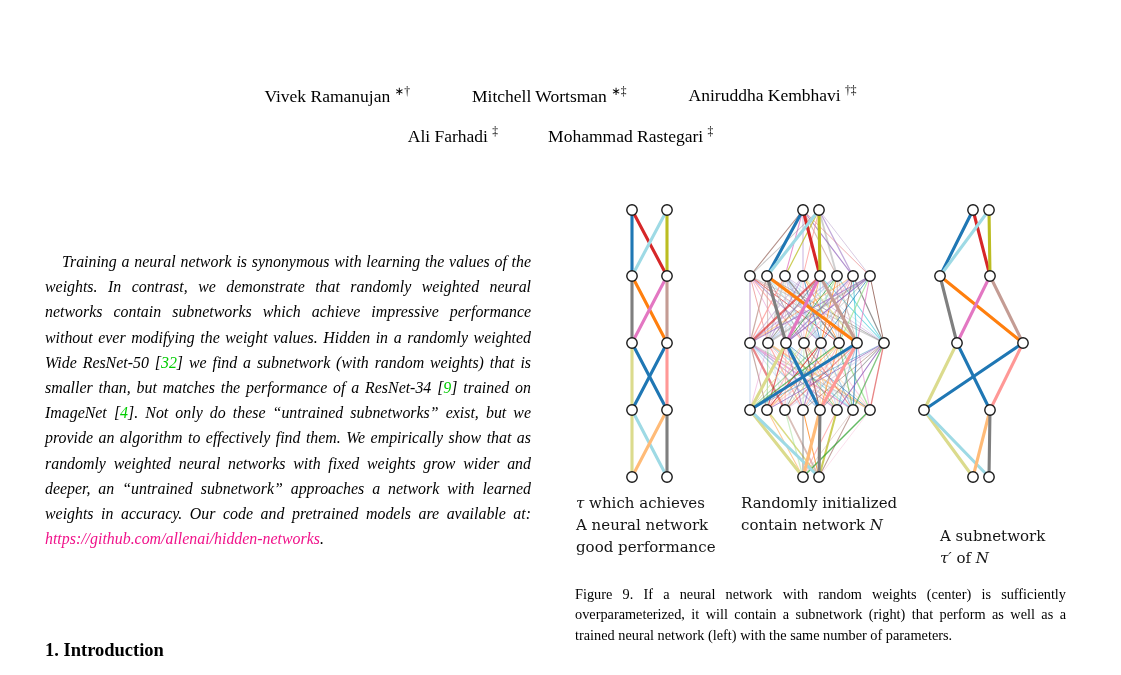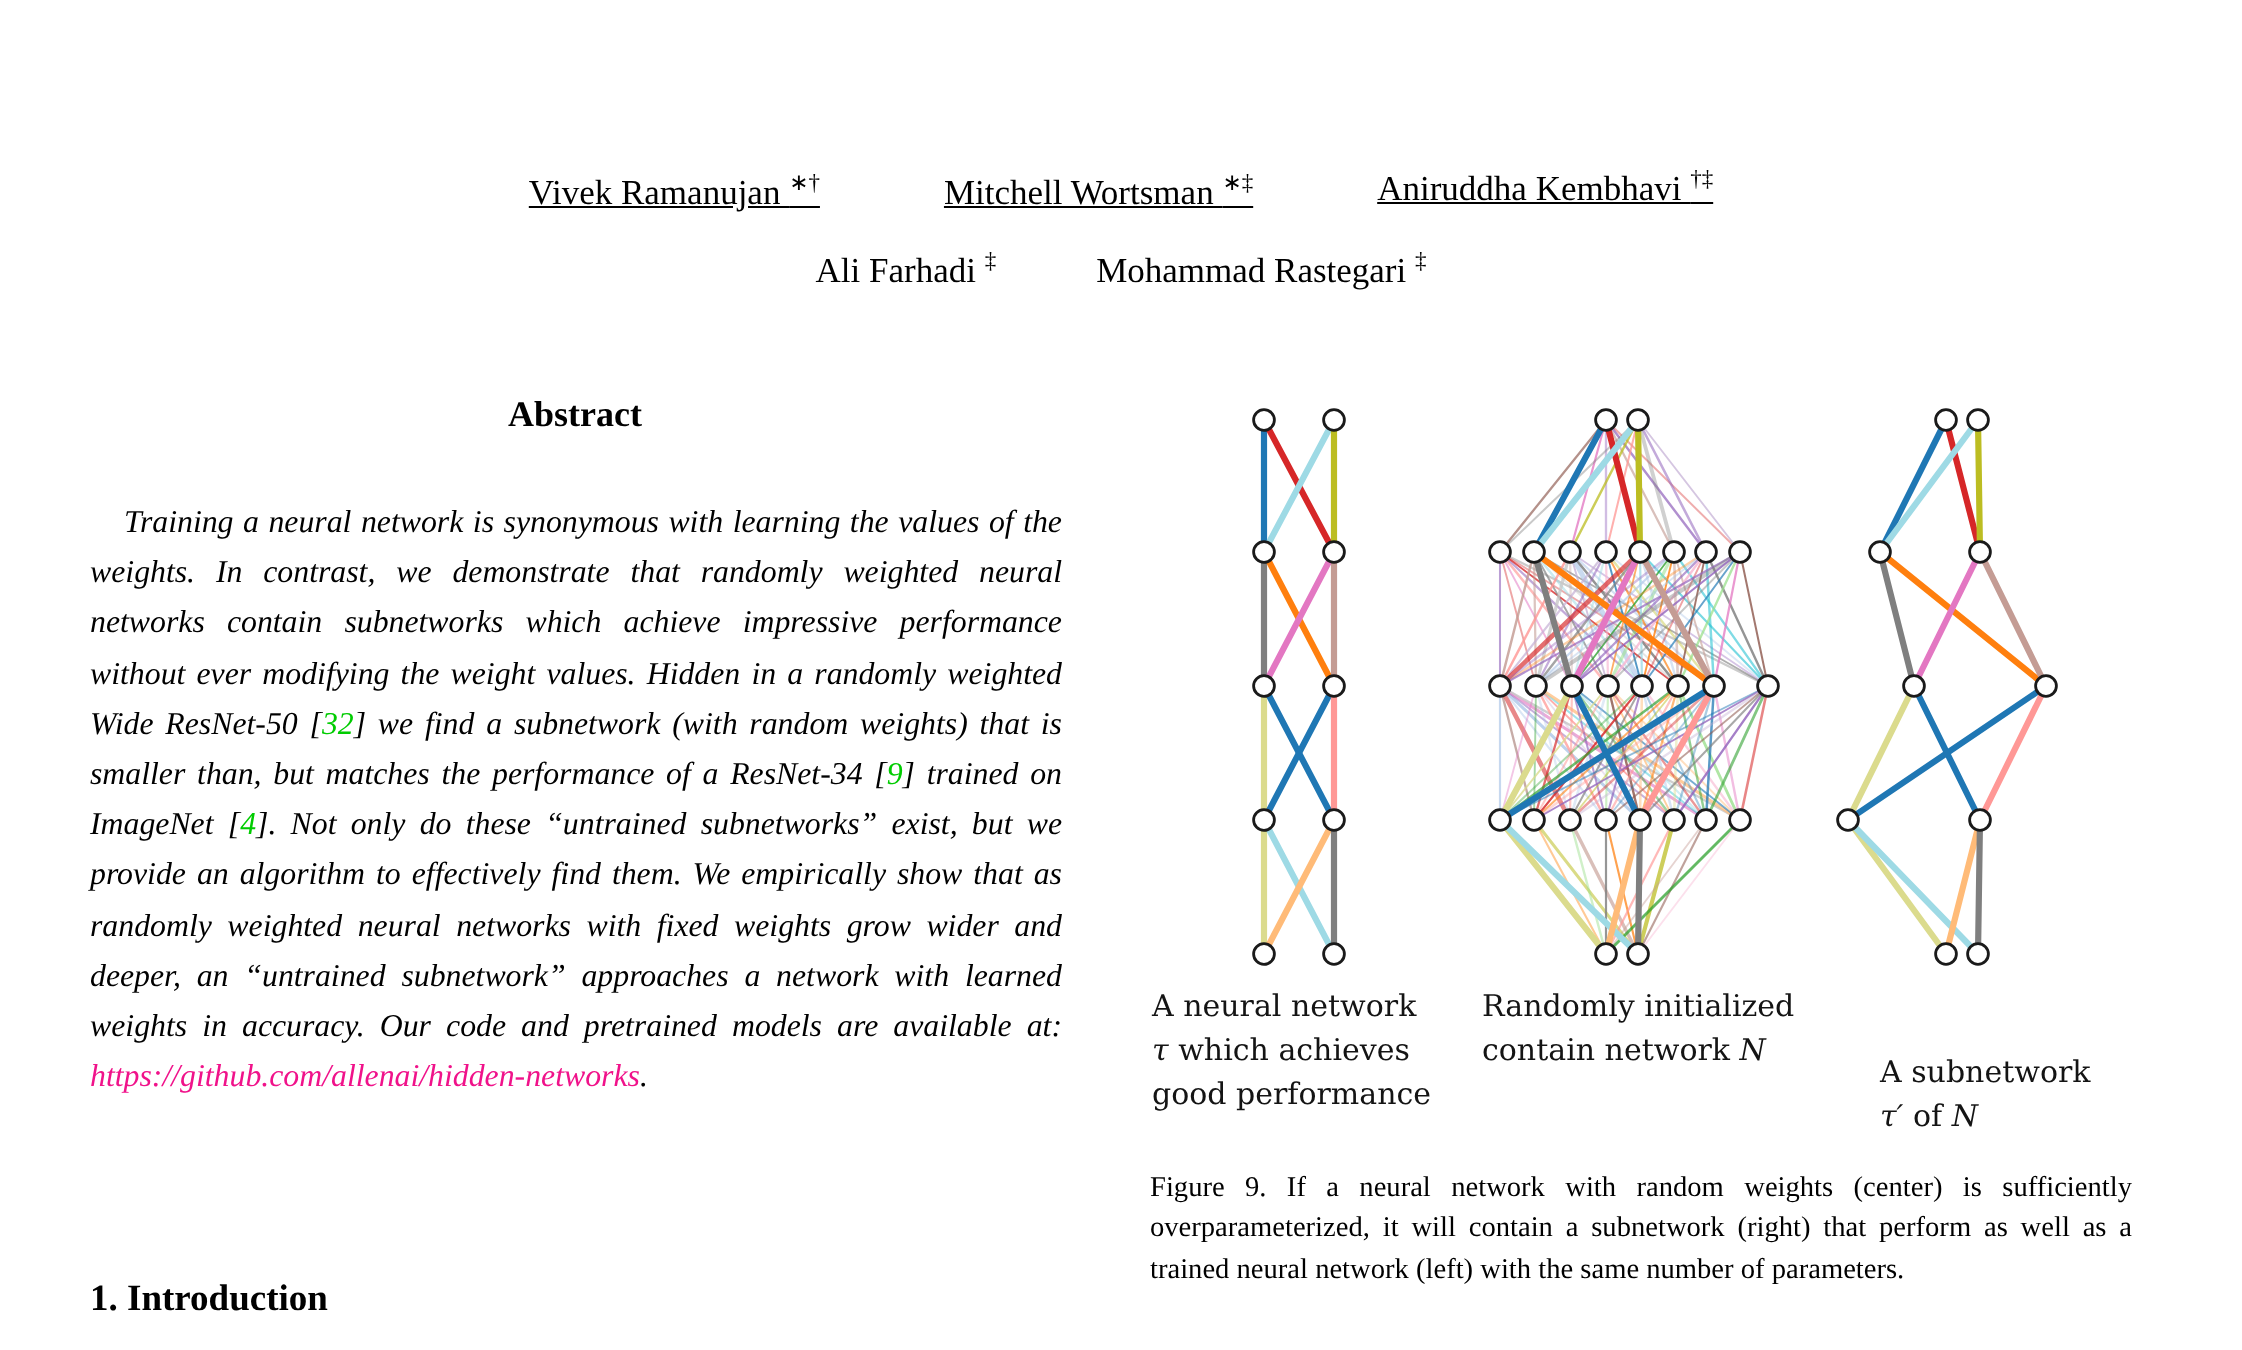--- a/index.html
+++ b/index.html
@@ -2,21 +2,21 @@
 <html><head>
 <meta charset="utf-8">
 <style>
   html,body{margin:0;padding:0;background:#fff;}
   .page{position:relative;width:1121px;height:675px;background:#ffffff;overflow:hidden;
         font-family:"Liberation Serif",serif;color:#000;}
   .title{position:absolute;top:13px;left:0;width:100%;text-align:center;
          font-size:26px;font-weight:bold;margin:0;letter-spacing:0.2px;}
   .authors{position:absolute;left:0;width:100%;display:flex;justify-content:center;
            font-size:17.5px;}
-  .authors.r1{top:84px;gap:62px;text-decoration:underline;}
+  .authors.r1{top:84px;gap:62px;}
   .authors.r2{top:125px;gap:50px;}
   .authors sup{font-size:11.5px;}
   .abs-head{position:absolute;left:45px;top:197px;width:485px;text-align:center;
             font-size:18px;font-weight:bold;margin:0;}
   .abstract{position:absolute;left:45px;top:249px;width:486px;margin:0;
             font-style:italic;font-size:15.9px;line-height:25.2px;text-align:justify;
             text-indent:17px;}
   .cite{font-style:italic;}
   .link{text-decoration:none;}
   .intro-head{position:absolute;left:45px;top:640px;font-size:18.5px;font-weight:bold;margin:0;}
@@ -34,21 +34,20 @@
   <div class="authors r1">
       <span>Vivek Ramanujan <sup>∗†</sup></span>
       <span>Mitchell Wortsman <sup>∗‡</sup></span>
       <span>Aniruddha Kembhavi <sup>†‡</sup></span>
     </div>
   <div class="authors r2">
       <span>Ali Farhadi <sup>‡</sup></span>
       <span>Mohammad Rastegari <sup>‡</sup></span>
     </div>
 
-  <h2 class="abs-head">Abstract</h2>
   <p class="abstract"><span>Training a neural network is synonymous with learning the values of the weights.  In contrast, we demonstrate that randomly weighted neural networks contain subnetworks which achieve impressive performance without ever modifying the weight values.  Hidden in a randomly weighted Wide ResNet-50 [</span><span class="cite" style="color: rgb(0, 204, 0);">32</span><span>] we find a subnetwork (with random weights) that is smaller than, but matches the performance of a ResNet-34 [</span><span class="cite" style="color: rgb(0, 204, 0);">9</span><span>] trained on ImageNet [</span><span class="cite" style="color: rgb(0, 204, 0);">4</span><span>]. Not only do these “untrained subnetworks” exist, but we provide an algorithm to effectively find them.  We empirically show that as randomly weighted neural networks with fixed weights grow wider and deeper, an “untrained subnetwork” approaches a network with learned weights in accuracy.  Our code and pretrained models are available at: </span><a class="link" href="#" style="color: rgb(240, 18, 138);">https://github.com/allenai/hidden-networks</a><span>.</span></p>
   <h2 class="intro-head">1. Introduction</h2>
 
   <svg class="fig-svg" width="495" height="292" viewBox="575 198 495 292">
       <g>
         <line x1="803" y1="210" x2="750" y2="276" stroke="#8c564b" stroke-width="1.14" stroke-linecap="round" stroke-opacity="0.65"></line>
         <line x1="803" y1="210" x2="767" y2="276" stroke="#dbdb8d" stroke-width="0.93" stroke-linecap="round" stroke-opacity="0.62"></line>
         <line x1="803" y1="210" x2="785" y2="276" stroke="#e377c2" stroke-width="1.09" stroke-linecap="round" stroke-opacity="0.77"></line>
         <line x1="803" y1="210" x2="803" y2="276" stroke="#9467bd" stroke-width="1.17" stroke-linecap="round" stroke-opacity="0.43"></line>
         <line x1="803" y1="210" x2="820" y2="276" stroke="#ffbb78" stroke-width="1.06" stroke-linecap="round" stroke-opacity="0.54"></line>
@@ -309,22 +308,22 @@
         <circle cx="1023" cy="343" r="5.2" fill="#ffffff" stroke="#1a1a1a" stroke-width="1.4"></circle>
         <circle cx="924" cy="410" r="5.2" fill="#ffffff" stroke="#1a1a1a" stroke-width="1.4"></circle>
         <circle cx="990" cy="410" r="5.2" fill="#ffffff" stroke="#1a1a1a" stroke-width="1.4"></circle>
         <circle cx="973" cy="477" r="5.2" fill="#ffffff" stroke="#1a1a1a" stroke-width="1.4"></circle>
         <circle cx="989" cy="477" r="5.2" fill="#ffffff" stroke="#1a1a1a" stroke-width="1.4"></circle>
       </g>
     </svg>
 
   <p class="figcaption">Figure 9. If a neural network with random weights (center) is sufficiently overparameterized, it will contain a subnetwork (right) that perform as well as a trained neural network (left) with the same number of parameters.</p>
 <div class="figlabel" style="left: 576px; top: 492px; width: 170px;">
+      <div><span class="math">τ</span><span> which achieves</span></div>
       <div><span>A neural network</span></div>
-      <div><span class="math">τ</span><span> which achieves</span></div>
       <div><span>good performance</span></div>
     </div>
     <div class="figlabel" style="left: 741px; top: 492px; width: 210px;">
       <div><span>Randomly initialized</span></div>
       <div><span>contain network </span><span class="math">N</span></div>
     </div>
     <div class="figlabel" style="left: 940px; top: 492px; width: 140px; margin-top: 33px;">
       <div><span>A subnetwork</span></div>
       <div><span class="math">τ′</span><span> of </span><span class="math">N</span></div>
     </div>

